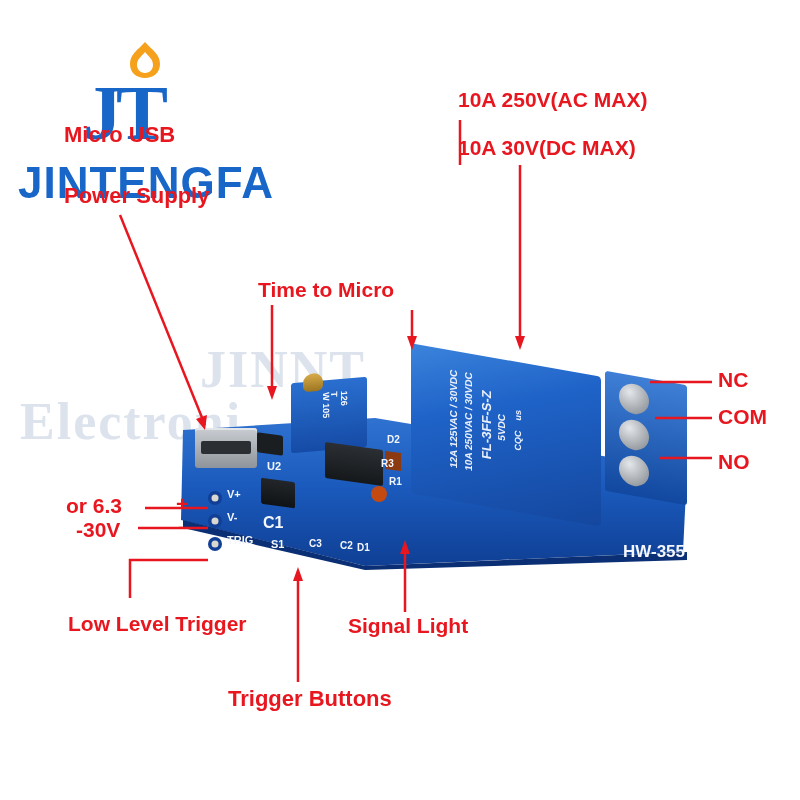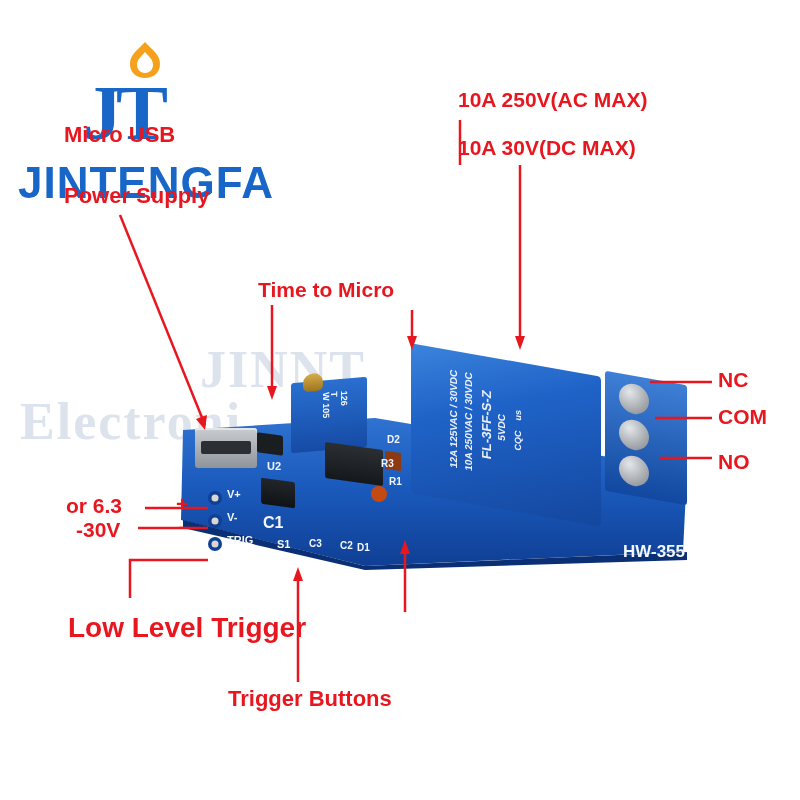--- a/index.html
+++ b/index.html
@@ -103,21 +103,21 @@
     <div style="position:absolute;left:150px;top:76px;width:58px;height:36px;background:linear-gradient(#2b2f33,#15181b);transform:skewY(8deg);border-radius:2px;"></div>
     <div style="position:absolute;left:86px;top:110px;width:34px;height:26px;background:linear-gradient(#22262a,#101315);transform:skewY(8deg);border-radius:2px;"></div>
     <div style="position:absolute;left:210px;top:82px;width:16px;height:18px;background:#8c3a12;transform:skewY(8deg);"></div>
     <div style="position:absolute;left:196px;top:116px;width:16px;height:16px;background:#c44a12;border-radius:50%;"></div>
     <div style="position:absolute;left:82px;top:64px;width:26px;height:20px;background:#1b1e21;transform:skewY(8deg);border-radius:2px;"></div>
 
     <div class="silk" style="left:52px;top:118px;font-size:11px;">V+</div>
     <div class="silk" style="left:52px;top:141px;font-size:11px;">V-</div>
     <div class="silk" style="left:52px;top:164px;font-size:11px;">TRIG</div>
     <div class="silk" style="left:92px;top:90px;font-size:11px;">U2</div>
-    <div class="silk" style="left:102px;top:168px;font-size:11px;">S1</div>
+    <div class="silk" style="left:96px;top:168px;font-size:11px;">S1</div>
     <div class="silk" style="left:80px;top:144px;font-size:16px;margin-left:8px;">C1</div>
     <div class="silk" style="left:134px;top:168px;font-size:10px;">C3</div>
     <div class="silk" style="left:156px;top:170px;font-size:10px;margin-left:9px;">C2</div>
     <div class="silk" style="left:182px;top:172px;font-size:10px;">D1</div>
     <div class="silk" style="left:212px;top:64px;font-size:10px;">D2</div>
     <div class="silk" style="left:206px;top:88px;font-size:10px;">R3</div>
     <div class="silk" style="left:214px;top:106px;font-size:10px;">R1</div>
     <div class="silk" style="left:448px;top:172px;font-size:17px;">HW-355</div>
   </div>
 
@@ -165,16 +165,17 @@
 
   <div class="lbl" style="left:718px;top:368px;font-size:21px;">NC</div>
   <div class="lbl" style="left:718px;top:405px;font-size:21px;">COM</div>
   <div class="lbl" style="left:718px;top:450px;font-size:21px;">NO</div>
 
   <div class="lbl" style="left:66px;top:494px;font-size:21px;">or 6.3</div>
   <div class="lbl" style="left:176px;top:492px;font-size:21px;">+</div>
   <div class="lbl" style="left:178px;top:516px;font-size:19px;">-</div>
   <div class="lbl" style="left:76px;top:518px;font-size:21px;">-30V</div>
 
-  <div class="lbl" style="left:68px;top:612px;font-size:28px;">Low Level Trigger</div>
+  <div class="lbl" style="left:68px;top:612px;font-size:21px;">Low Level Trigger</div>
+  <div class="lbl" style="left:348px;top:614px;font-size:21px;">Signal Light</div>
   <div class="lbl" style="left:228px;top:686px;font-size:22px;">Trigger Buttons</div>
 
 </div>
 
 </body></html>

